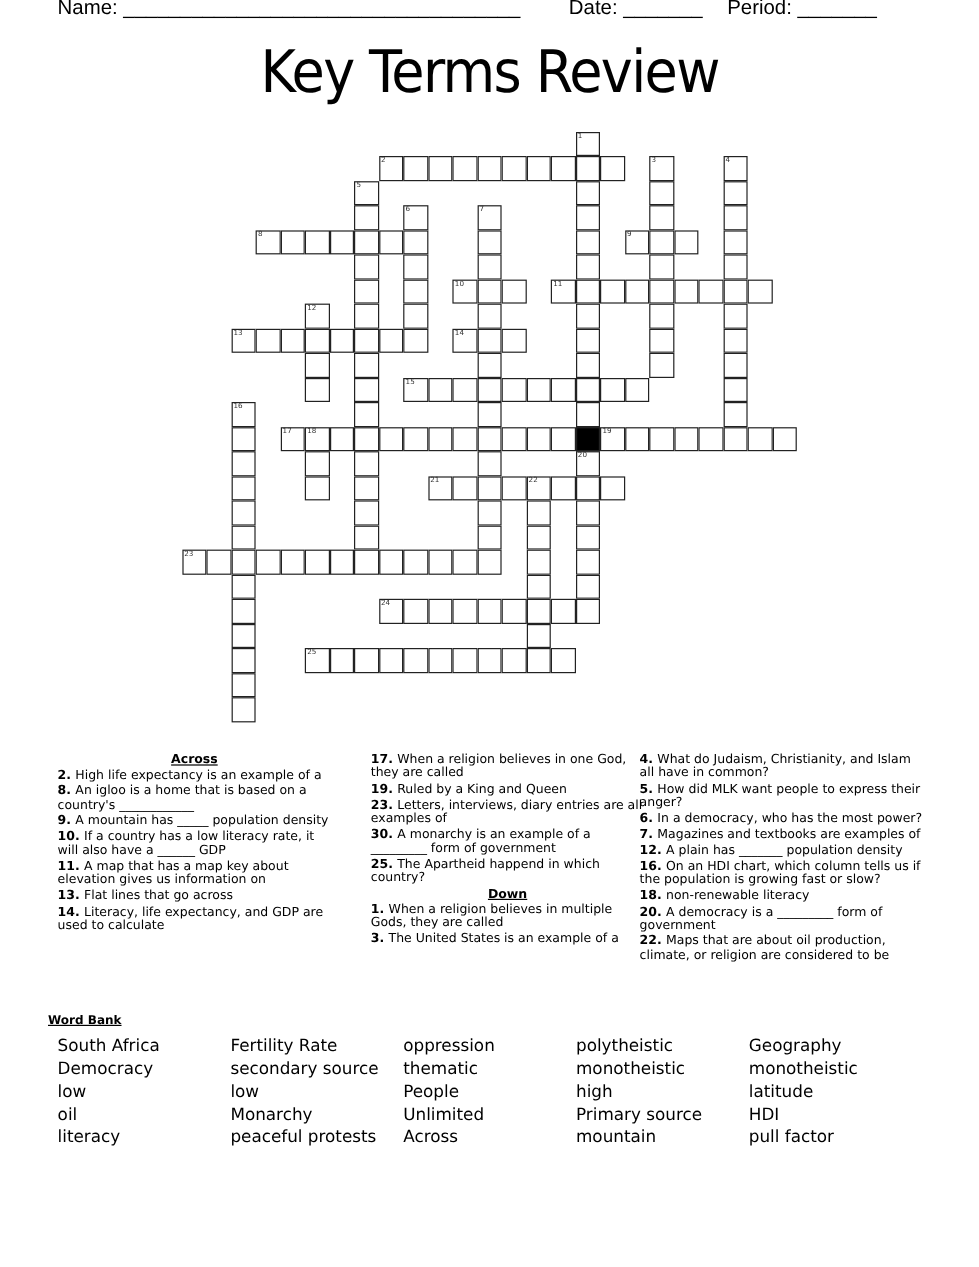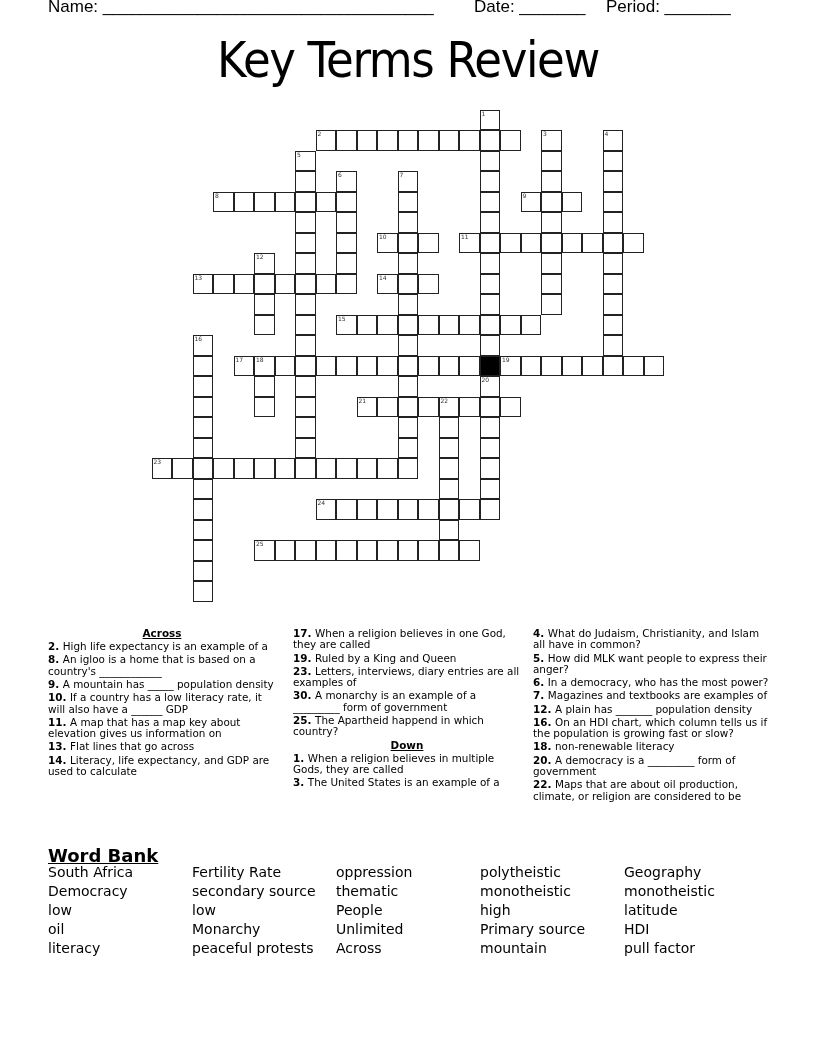--- a/index.html
+++ b/index.html
@@ -8,21 +8,21 @@
   .title { position:absolute; top:32px; left:0; width:816px; text-align:center; font-family:"DejaVu Sans", sans-serif; font-size:49px; letter-spacing:-1.5px; transform:scaleX(0.92); }
   #grid { position:absolute; left:152px; top:110px; width:514px; height:494px; }
   .cell { position:absolute; width:20.5px; height:20.5px; box-sizing:border-box; border:1px solid #222; background:#fff; margin-left:-0.5px; margin-top:-0.5px; }
   .cell.black { background:#000; }
   .cell .num { position:absolute; top:0px; left:1px; font-size:6px; line-height:6px; color:#333; font-family:"DejaVu Sans", sans-serif; }
   .clues { position:absolute; top:628px; font-size:10.4px; line-height:11.4px; }
   .clues .col { position:absolute; top:0; }
   .clue { margin-bottom:1.8px; }
   .clue b { font-weight:bold; }
   .sec-head { font-weight:bold; text-decoration:underline; margin-bottom:1.8px;text-align:center; }
-  .wordbank-title { position:absolute; top:845px; left:48px; font-weight:bold; text-decoration:underline; font-size:18px; }
+  .wordbank-title { position:absolute; top:845px; left:40px; font-weight:bold; text-decoration:underline; font-size:10px; }
   .wb-col { position:absolute; top:863px; font-size:14px; line-height:19px; }
 </style>
 </head>
 <body>
 
 <div class="header-line" style="left:48px">Name: ___________________________________</div>
 <div class="header-line" style="left:474px">Date: _______</div>
 <div class="header-line" style="left:606px">Period: _______</div>
 
 <div class="title">Key Terms Review</div>
@@ -277,21 +277,21 @@
   <div class="col" id="clue-col-1" style="left:48px; width:228px;">
       <div class="sec-head">Across</div>
       <div class="clue"><b>2. </b><span>High life expectancy is an example of a</span></div>
       <div class="clue"><b>8. </b><span>An igloo is a home that is based on a country's ____________</span></div>
       <div class="clue"><b>9. </b><span>A mountain has _____ population density</span></div>
       <div class="clue"><b>10. </b><span>If a country has a low literacy rate, it will also have a ______ GDP</span></div>
       <div class="clue"><b>11. </b><span>A map that has a map key about elevation gives us information on</span></div>
       <div class="clue"><b>13. </b><span>Flat lines that go across</span></div>
       <div class="clue"><b>14. </b><span>Literacy, life expectancy, and GDP are used to calculate</span></div>
     </div>
-  <div class="col" id="clue-col-2" style="left:293px; width:228px;">
+  <div class="col" id="clue-col-2" style="left:309px; width:228px;">
       <div class="clue"><b>17. </b><span>When a religion believes in one God, they are called</span></div>
       <div class="clue"><b>19. </b><span>Ruled by a King and Queen</span></div>
       <div class="clue"><b>23. </b><span>Letters, interviews, diary entries are all examples of</span></div>
       <div class="clue"><b>30. </b><span>A monarchy is an example of a _________ form of government</span></div>
       <div class="clue"><b>25. </b><span>The Apartheid happend in which country?</span></div>
       <div class="sec-head">Down</div>
       <div class="clue"><b>1. </b><span>When a religion believes in multiple Gods, they are called</span></div>
       <div class="clue"><b>3. </b><span>The United States is an example of a</span></div>
     </div>
   <div class="col" id="clue-col-3" style="left:533px; width:236px;">

